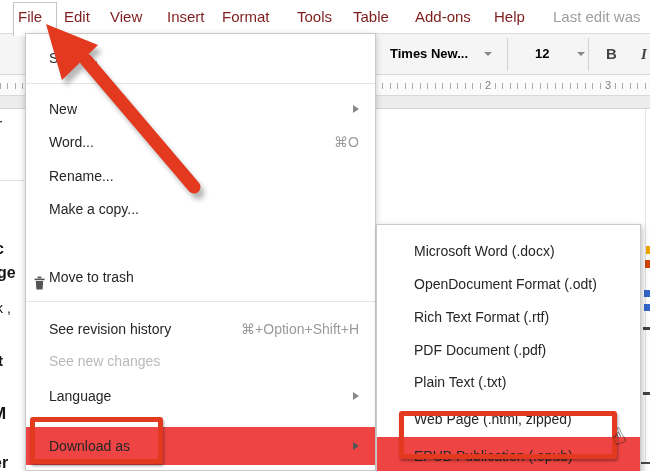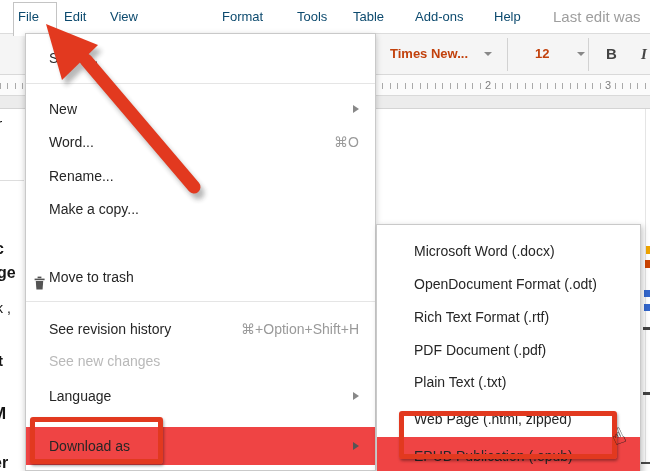--- a/index.html
+++ b/index.html
@@ -1,31 +1,31 @@
 <!DOCTYPE html>
 <html><head>
 <meta charset="utf-8">
 <style>
   html,body{margin:0;padding:0;background:#fff;}
   .screen{position:relative;width:650px;height:471px;overflow:hidden;background:#fff;
           font-family:"Liberation Sans","DejaVu Sans",sans-serif;-webkit-font-smoothing:antialiased;}
 
   
   .menubar{position:absolute;left:0;top:0;width:650px;height:33px;z-index:10;}
-  .menubar .mb-item{position:absolute;top:0;height:33px;line-height:33px;font-size:13px;color:#0c4a6e;cursor:default;}
+  .menubar .mb-item{position:absolute;top:0;height:33px;line-height:33px;font-size:15px;color:#7f1d1d;cursor:default;}
   .mb-file{left:18px}.mb-edit{left:64px}.mb-view{left:110px}.mb-insert{left:167px}.mb-format{left:222px}
   .mb-tools{left:297px}.mb-table{left:353px}.mb-addons{left:415px}.mb-help{left:494px}
   .mb-status{position:absolute;left:553px;top:0;height:33px;line-height:33px;font-size:15px;color:#9e9e9e;white-space:nowrap;}
   .file-open-box{position:absolute;left:13px;top:2px;width:42px;height:33px;background:#fff;
                  border:1px solid #c4c4c4;border-bottom:none;z-index:8;}
 
   
   .toolbar{position:absolute;left:0;top:33px;width:650px;height:42px;background:#f5f5f5;
            border-top:1px solid #dcdcdc;border-bottom:1px solid #d9d9d9;box-sizing:border-box;z-index:2;}
-  .tb-label{position:absolute;top:0;height:40px;line-height:40px;font-size:13px;font-weight:bold;color:#c2410c;}
+  .tb-label{position:absolute;top:0;height:40px;line-height:40px;font-size:13px;font-weight:bold;color:#000000;}
   .tb-font{left:390px}.tb-size{left:535px}
   .tb-b{left:606px;font-size:15px;color:#444}
   .tb-i{left:641px;font-size:15px;color:#444;font-style:italic;font-family:"Liberation Serif","DejaVu Serif",serif;}
   .tb-caret{position:absolute;top:18px;width:0;height:0;border-left:4px solid transparent;
             border-right:4px solid transparent;border-top:4px solid #888;}
   .tb-caret-font{left:484px}.tb-caret-size{left:577px}
   .tb-sep{position:absolute;top:4px;width:1px;height:33px;background:#d2d2d2;}
   .tb-sep1{left:507px}.tb-sep2{left:588px}
 
   
@@ -123,20 +123,21 @@
     <span class="ruler-num ruler-num-2">2</span>
     <span class="ruler-num ruler-num-3">3</span>
   </div>
   <div class="grayband"></div>
 
   <div class="file-open-box"></div>
   <div class="menubar">
     <span class="mb-item mb-file">File</span>
     <span class="mb-item mb-edit">Edit</span>
     <span class="mb-item mb-view">View</span>
+    <span class="mb-item mb-insert">Insert</span>
     <span class="mb-item mb-format">Format</span>
     <span class="mb-item mb-tools">Tools</span>
     <span class="mb-item mb-table">Table</span>
     <span class="mb-item mb-addons">Add-ons</span>
     <span class="mb-item mb-help">Help</span>
     <span class="mb-status">Last edit was</span>
   </div>
 
   <div class="menu">
     <div class="mrow r-share">

